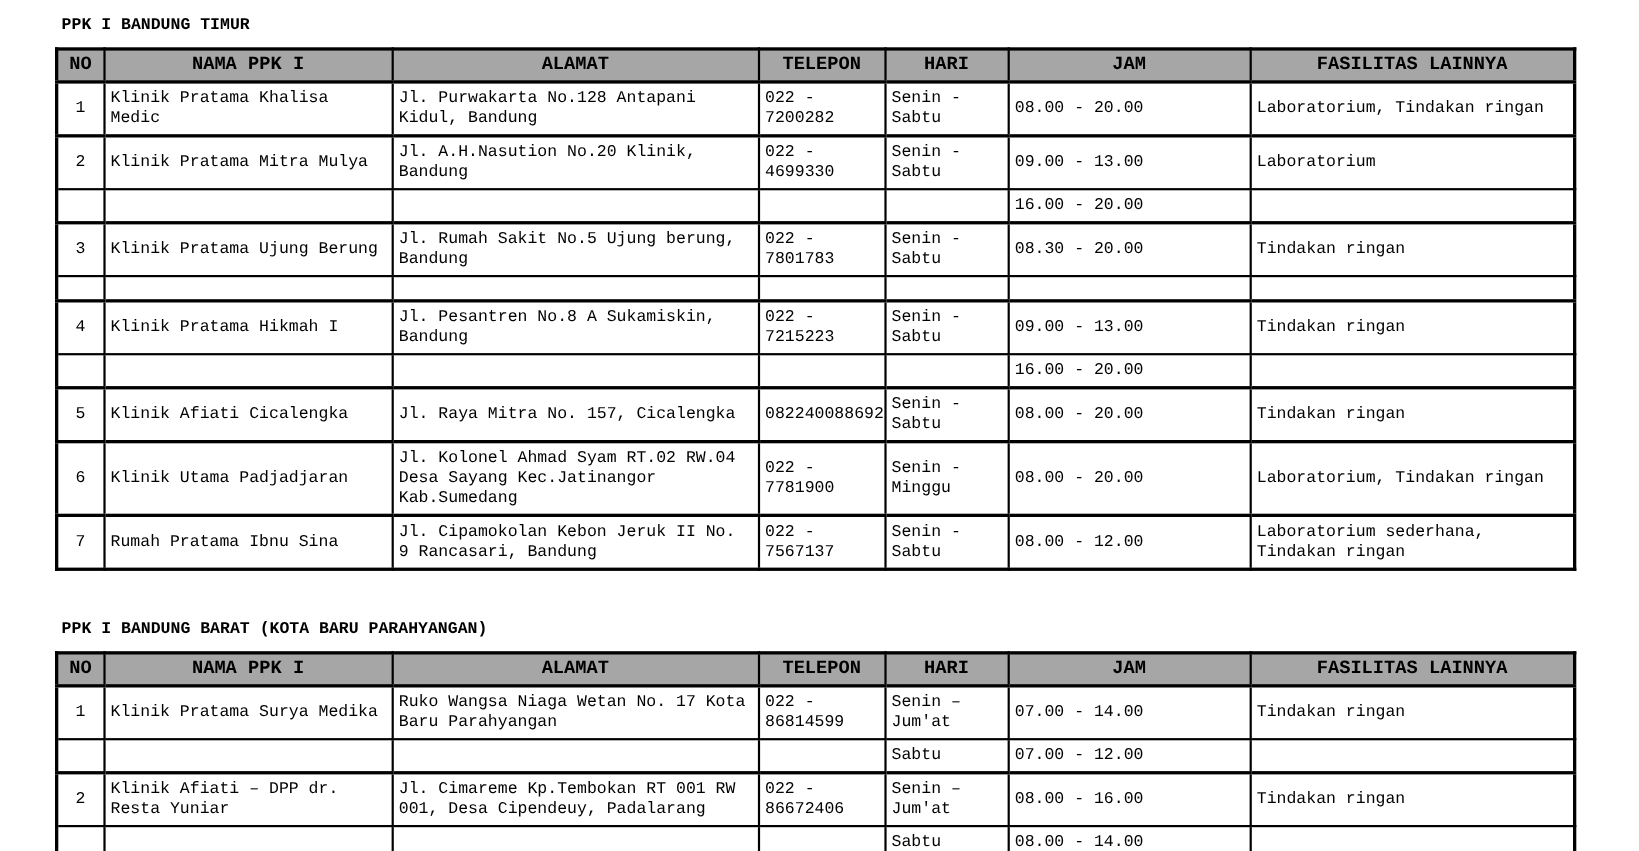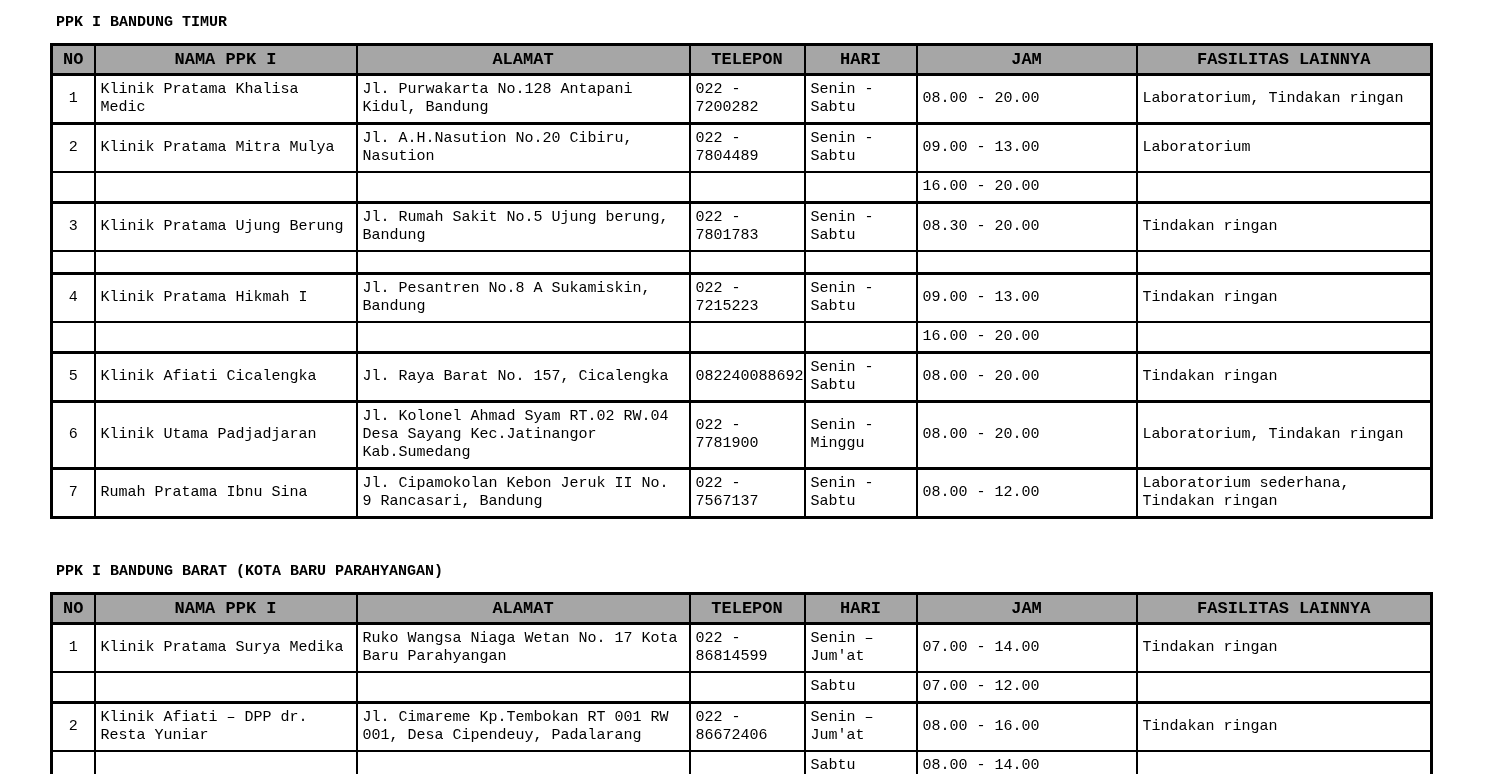--- a/index.html
+++ b/index.html
@@ -111,22 +111,22 @@
             <td class="col-nama">Klinik Pratama Khalisa Medic</td>
             <td class="col-alamat">Jl. Purwakarta No.128 Antapani Kidul, Bandung</td>
             <td class="col-telepon">022 - 7200282</td>
             <td class="col-hari">Senin - Sabtu</td>
             <td class="col-jam">08.00 - 20.00</td>
             <td class="col-fasilitas">Laboratorium, Tindakan ringan</td>
           </tr>
           <tr class="entry-start">
             <td class="col-no">2</td>
             <td class="col-nama">Klinik Pratama Mitra Mulya</td>
-            <td class="col-alamat">Jl. A.H.Nasution No.20 Cibiru, Nasution</td>
-            <td class="col-telepon">022 - 7804489</td>
+            <td class="col-alamat">Jl. A.H.Nasution No.20 Klinik, Bandung</td>
+            <td class="col-telepon">022 - 4699330</td>
             <td class="col-hari">Senin - Sabtu</td>
             <td class="col-jam">09.00 - 13.00</td>
             <td class="col-fasilitas">Laboratorium</td>
           </tr>
           <tr>
             <td class="col-no"></td>
             <td class="col-nama"></td>
             <td class="col-alamat"></td>
             <td class="col-telepon"></td>
             <td class="col-hari"></td>
@@ -165,21 +165,21 @@
             <td class="col-nama"></td>
             <td class="col-alamat"></td>
             <td class="col-telepon"></td>
             <td class="col-hari"></td>
             <td class="col-jam">16.00 - 20.00</td>
             <td class="col-fasilitas"></td>
           </tr>
           <tr class="entry-start">
             <td class="col-no">5</td>
             <td class="col-nama">Klinik Afiati Cicalengka</td>
-            <td class="col-alamat">Jl. Raya Barat No. 157, Cicalengka</td>
+            <td class="col-alamat">Jl. Raya Mitra No. 157, Cicalengka</td>
             <td class="col-telepon">082240088692</td>
             <td class="col-hari">Senin - Sabtu</td>
             <td class="col-jam">08.00 - 20.00</td>
             <td class="col-fasilitas">Tindakan ringan</td>
           </tr>
           <tr class="entry-start">
             <td class="col-no">6</td>
             <td class="col-nama">Klinik Utama Padjadjaran</td>
             <td class="col-alamat">Jl. Kolonel Ahmad Syam RT.02 RW.04 Desa Sayang Kec.Jatinangor Kab.Sumedang</td>
             <td class="col-telepon">022 - 7781900</td>

